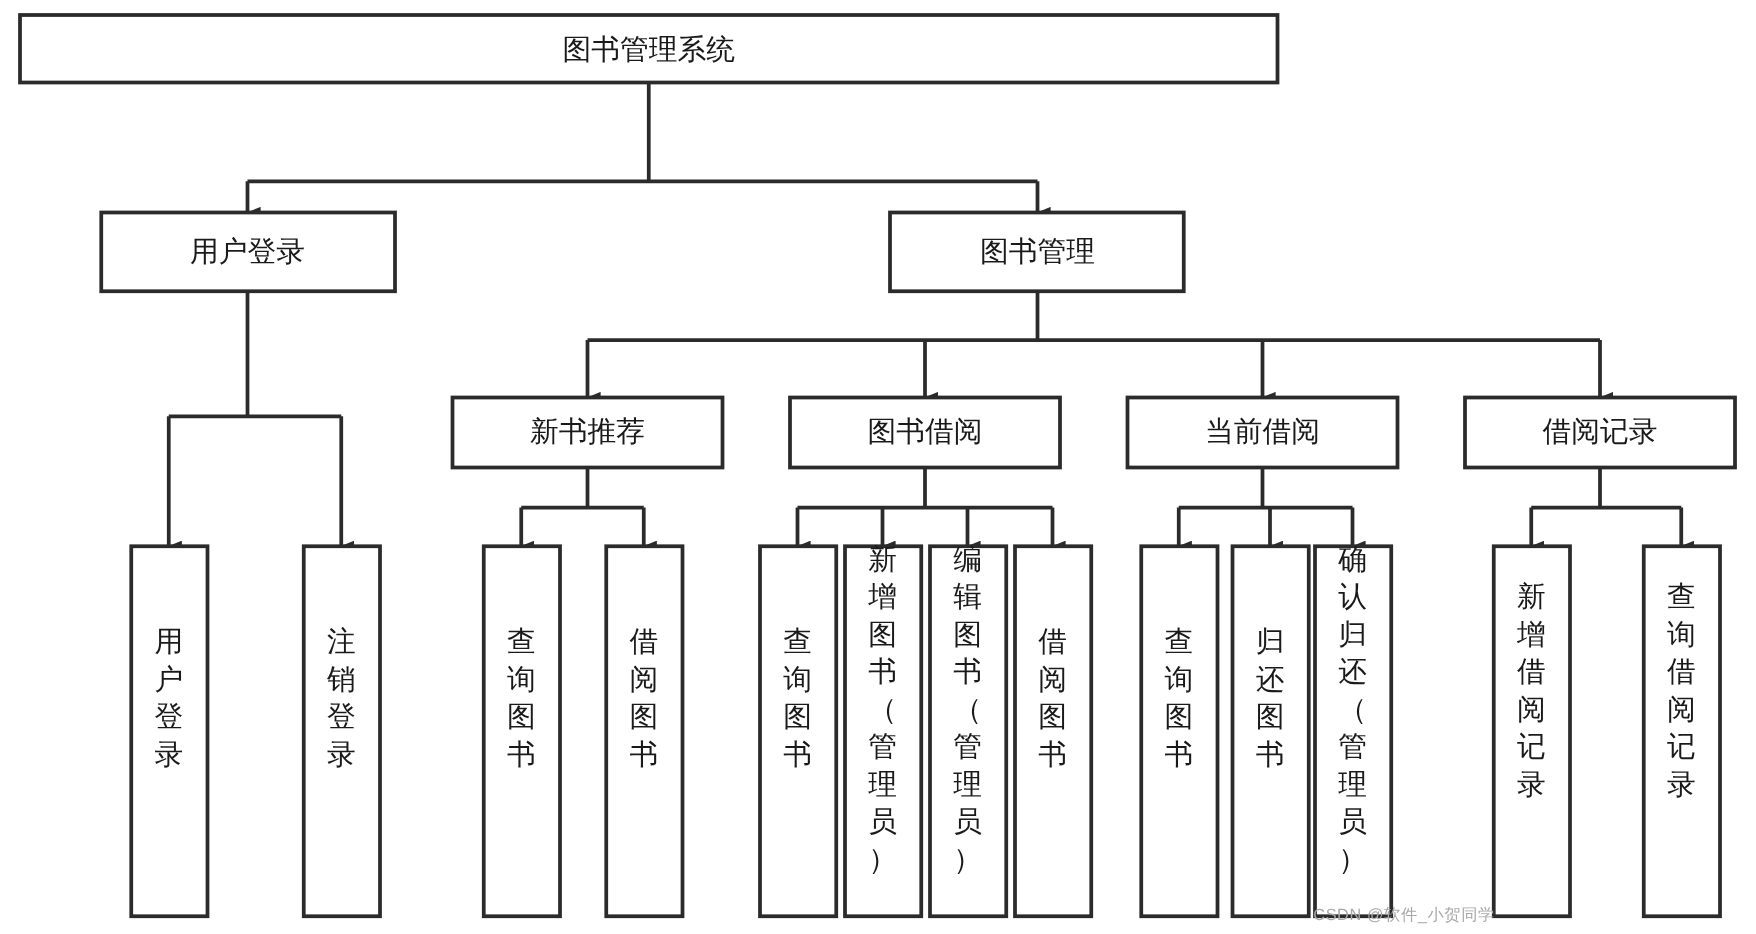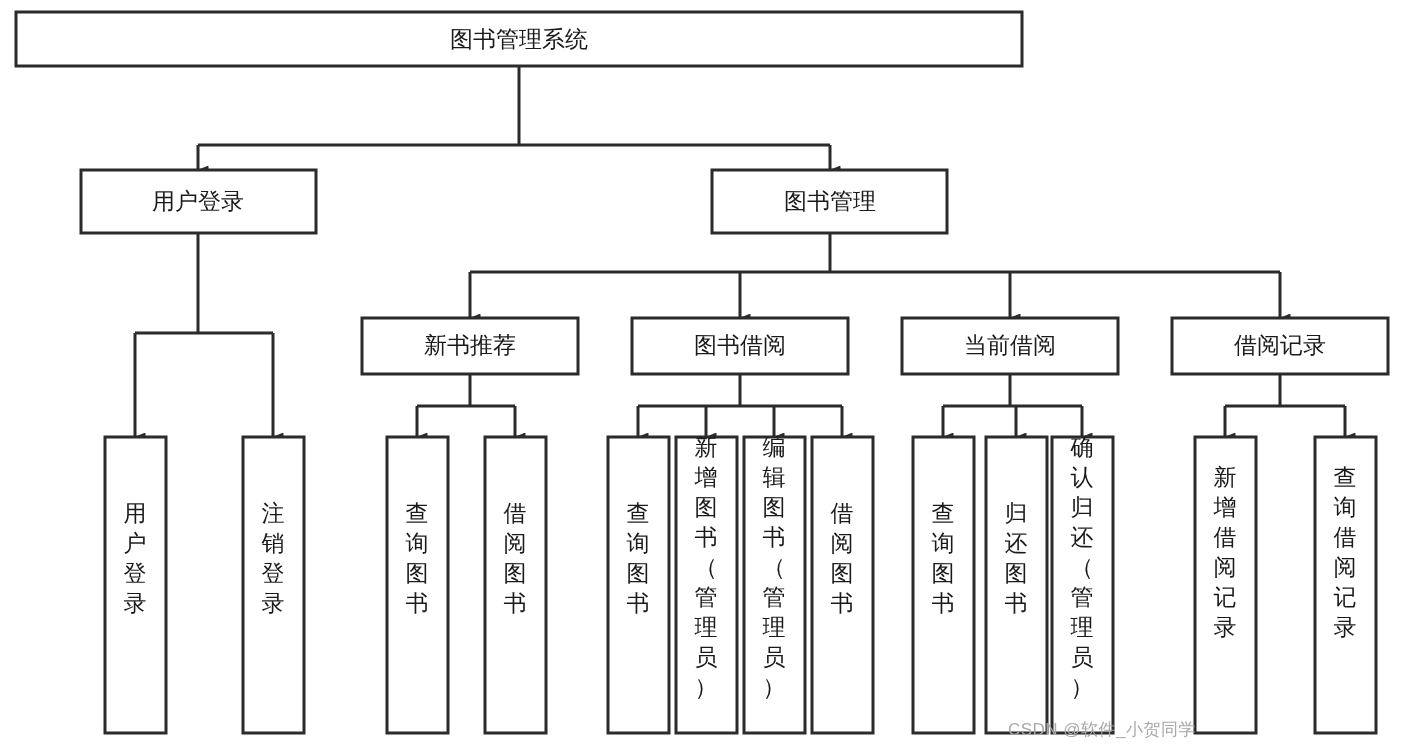--- a/index.html
+++ b/index.html
@@ -55,21 +55,21 @@
     font-size: 23px;
     fill: #1a1a1a;
     text-anchor: middle;
     white-space: pre;
   }
   .watermark {
     position: absolute;
     right: 8px;
     bottom: 6px;
     font-family: "Liberation Sans", "DejaVu Sans", sans-serif;
-    font-size: 17px;
+    font-size: 13px;
     color: #a8a8a8;
     letter-spacing: 0.5px;
     user-select: none;
     pointer-events: none;
     text-align: right;
   }
 </style>
 </head>
 <body>
 

